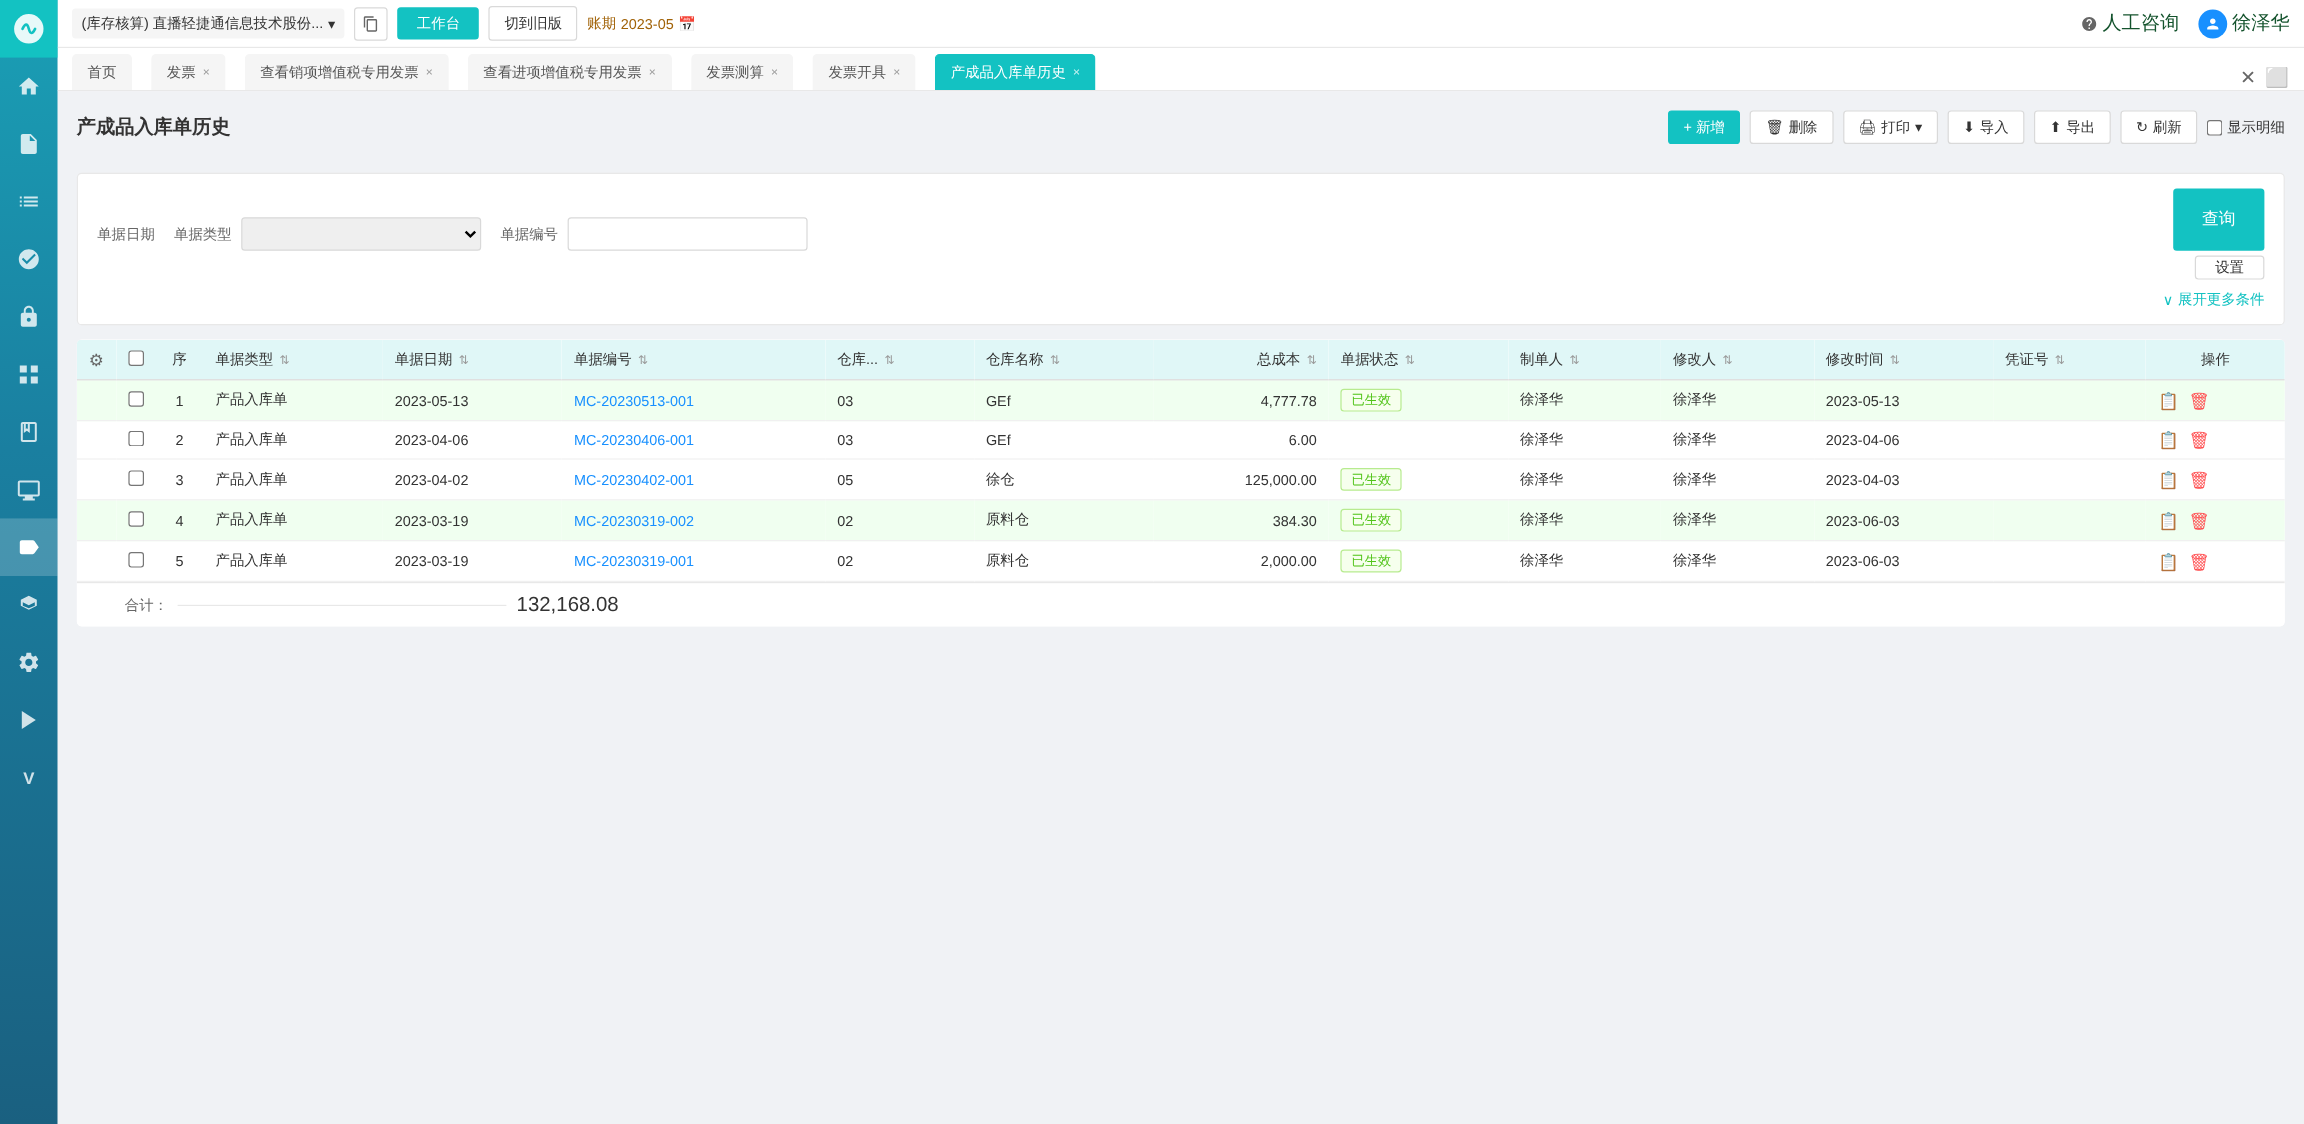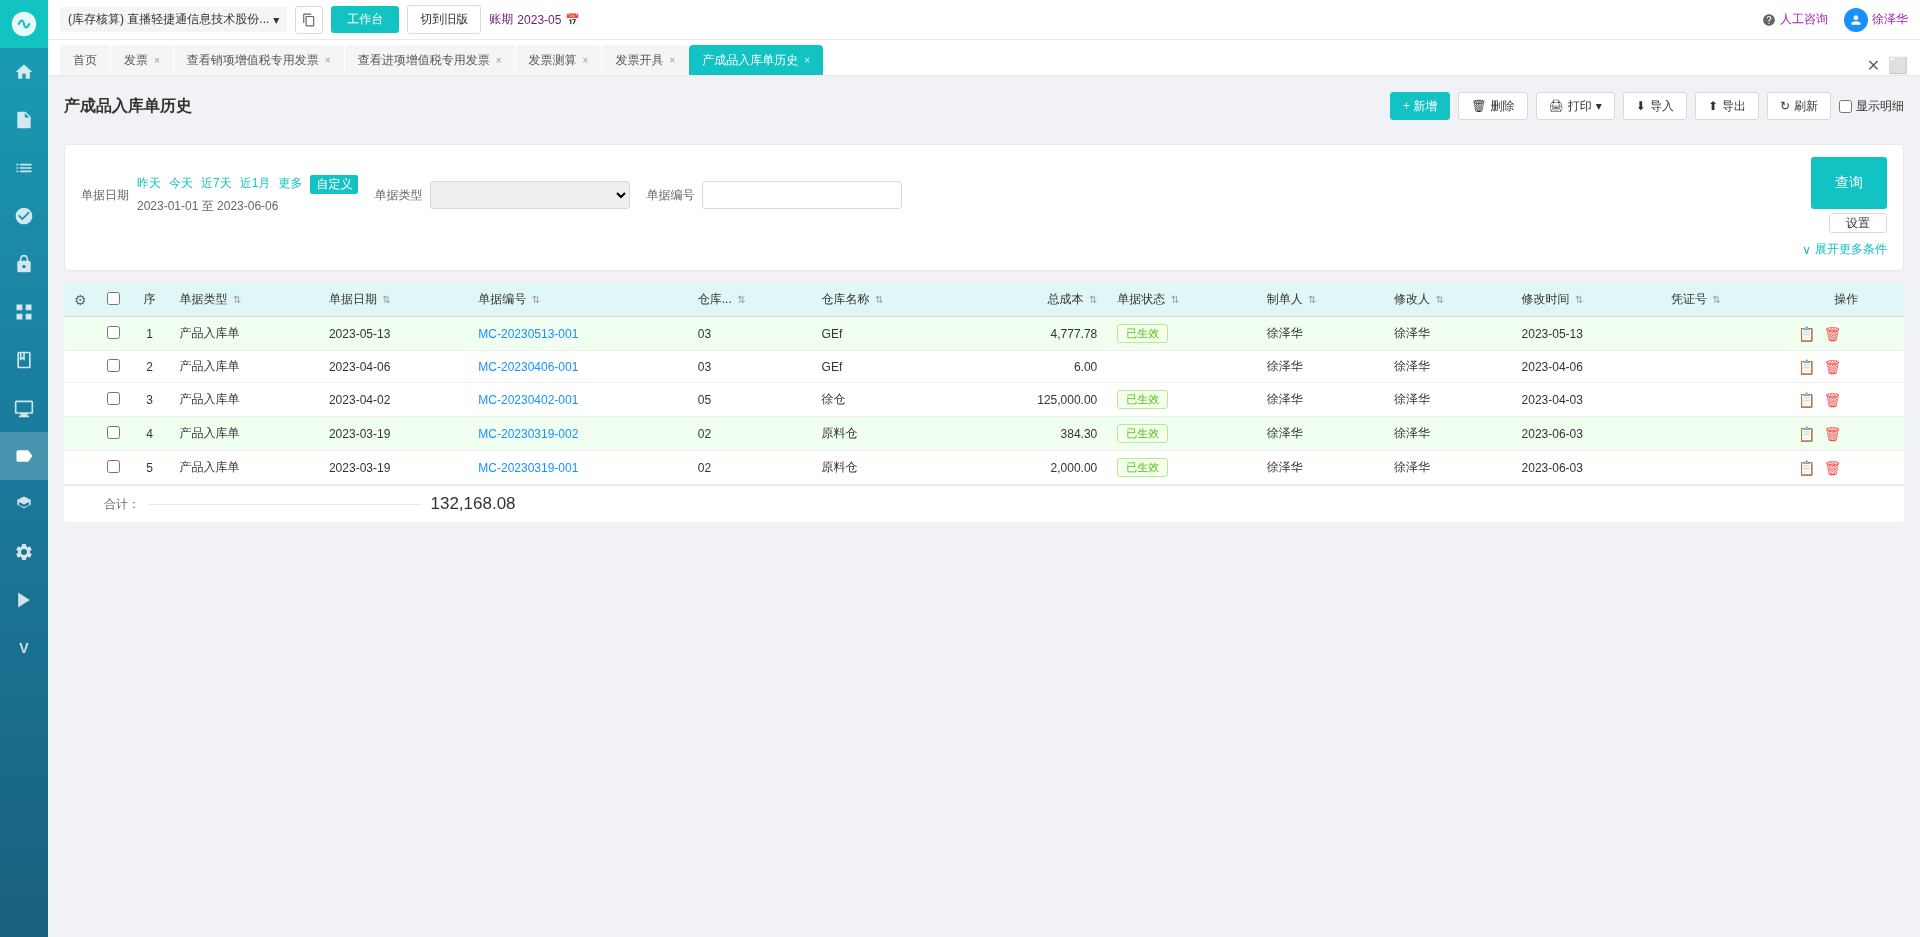--- a/index.html
+++ b/index.html
@@ -15,27 +15,27 @@
 
     
     .main-area { flex: 1; display: flex; flex-direction: column; overflow: hidden; }
 
     
     .topbar { height: 40px; background: #fff; border-bottom: 1px solid #e8e8e8; display: flex; align-items: center; padding: 0 12px; gap: 8px; flex-shrink: 0; }
     .topbar-company { font-size: 12px; color: #333; display: flex; align-items: center; gap: 4px; background: #f5f5f5; padding: 4px 8px; border-radius: 3px; }
     .topbar-icon-btn { width: 28px; height: 28px; border: 1px solid #d9d9d9; border-radius: 3px; display: flex; align-items: center; justify-content: center; cursor: pointer; background: #fff; }
     .btn-workbench { background: #13c2c2; color: #fff; border: none; padding: 5px 16px; border-radius: 3px; cursor: pointer; font-size: 12px; }
     .btn-switch { background: #fff; color: #333; border: 1px solid #d9d9d9; padding: 5px 12px; border-radius: 3px; cursor: pointer; font-size: 12px; }
-    .topbar-period { font-size: 12px; color: #701a75; display: flex; align-items: center; gap: 4px; }
+    .topbar-period { font-size: 12px; color: #a16207; display: flex; align-items: center; gap: 4px; }
     .topbar-right { margin-left: auto; display: flex; align-items: center; gap: 16px; }
-    .topbar-user { display: flex; align-items: center; gap: 4px; font-size: 12px; color: #a21caf; cursor: pointer; }
+    .topbar-user { display: flex; align-items: center; gap: 4px; font-size: 16px; color: #14532d; cursor: pointer; }
     .topbar-avatar { width: 24px; height: 24px; border-radius: 50%; background: #1890ff; display: flex; align-items: center; justify-content: center; color: #fff; font-size: 10px; }
 
     
-    .tabbar { height: 36px; background: #fff; border-bottom: 1px solid #e8e8e8; display: flex; align-items: flex-end; padding: 0 12px; flex-shrink: 0; gap: 1px; }
+    .tabbar { height: 36px; background: #fff; border-bottom: 1px solid #e8e8e8; display: flex; align-items: flex-end; padding: 0 12px; flex-shrink: 0; gap: 16px; }
     .tab { height: 30px; padding: 0 12px; display: flex; align-items: center; gap: 6px; cursor: pointer; font-size: 12px; color: #555; border: 1px solid transparent; border-bottom: none; border-radius: 4px 4px 0 0; background: #f5f5f5; }
     .tab-close { font-size: 10px; color: #999; cursor: pointer; }
     .tab-special { background: #13c2c2; color: #fff; border-color: #13c2c2; }
     .tab-special .tab-close { color: rgba(255,255,255,0.8); }
     .tabbar-actions { margin-left: auto; display: flex; align-items: center; gap: 8px; }
     .tabbar-action-btn { font-size: 16px; color: #666; cursor: pointer; }
 
     
     .page-content { flex: 1; overflow-y: auto; padding: 16px; background: #f0f2f5; }
     .page-title { font-size: 16px; font-weight: 600; color: #333; margin-bottom: 12px; }
@@ -274,31 +274,20 @@
           <span>显示明细</span>
         </label>
       </div>
     </div>
 
     <div class="filter-area">
       <div class="filter-row">
 
         <div class="filter-item">
           <span class="filter-label">单据日期</span>
-          <div style="display:flex;flex-direction:column;gap:4px;">
-            <div class="date-shortcuts">
-              <span class="date-shortcut">昨天</span>
-              <span class="date-shortcut">今天</span>
-              <span class="date-shortcut">近7天</span>
-              <span class="date-shortcut">近1月</span>
-              <span class="date-shortcut">更多</span>
-              <span class="date-shortcut active">自定义</span>
-            </div>
-            <div style="font-size:12px;color:#666;">2023-01-01 至 2023-06-06</div>
-          </div>
         </div>
 
         <div class="filter-item">
           <span class="filter-label">单据类型</span>
           <select class="filter-select">
             <option value=""></option>
           </select>
         </div>
 
         <div class="filter-item">

